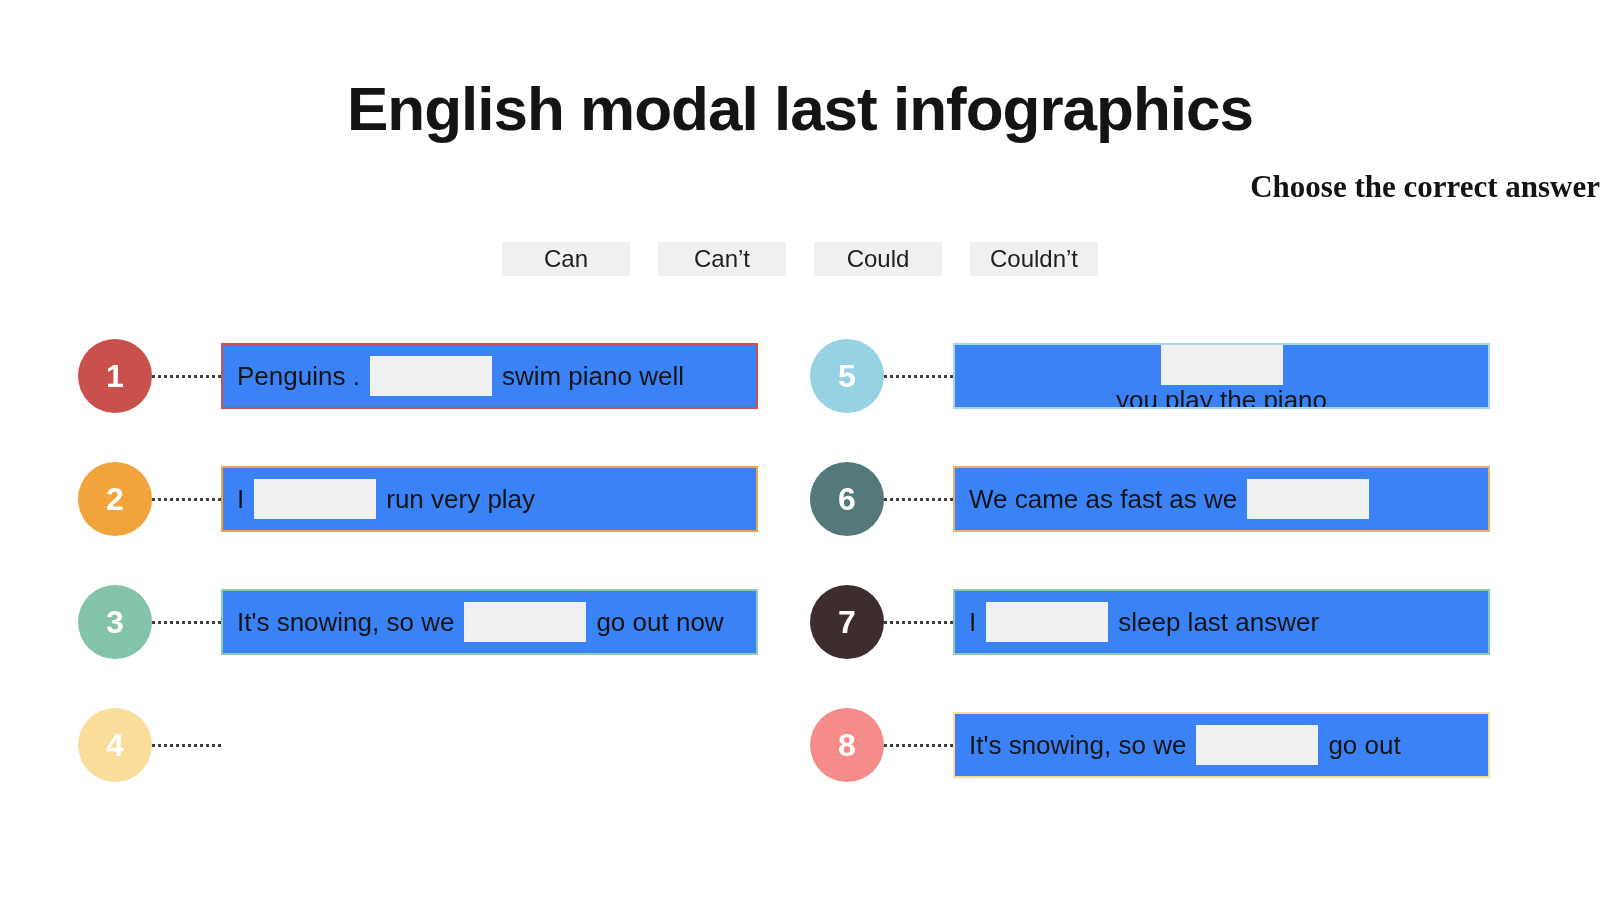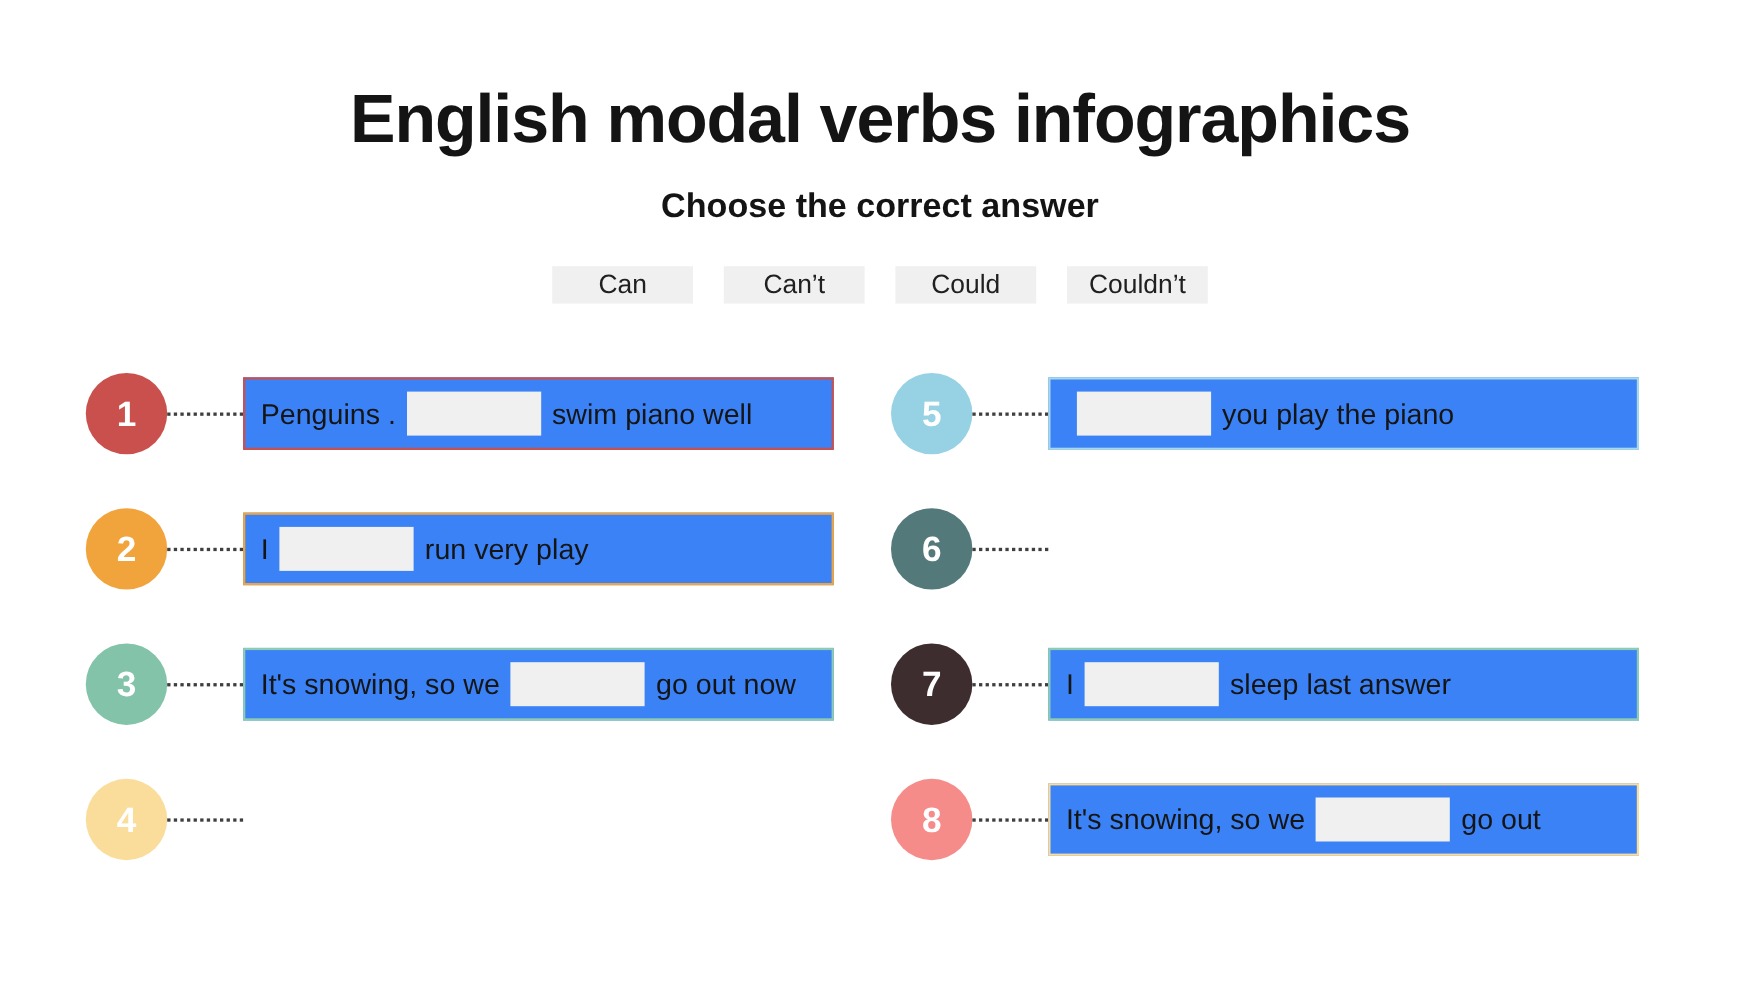--- a/index.html
+++ b/index.html
@@ -5,21 +5,21 @@
   html,body{margin:0;padding:0;background:#ffffff;}
   .page{
     width:1600px;height:900px;background:#ffffff;position:relative;overflow:hidden;
     font-family:"Liberation Sans",sans-serif;color:#111;
   }
   .title{
     margin:0;padding-top:76px;text-align:center;
     font-size:62px;font-weight:800;letter-spacing:-1px;color:#141414;line-height:1.05;
   }
   .subtitle{
-    margin:30px 0 0;text-align:center;font-size:31px;font-weight:700;color:#141414;line-height:1;
+    margin:30px 0 0;text-align:right;font-size:31px;font-weight:700;color:#141414;line-height:1;font-family:Liberation Serif, serif;
   }
   .chips{
     display:flex;justify-content:center;align-items:center;gap:28px;margin-top:40px;
   }
   .chip{
     background:#f0f0f0;height:34px;min-width:128px;padding:0 18px;box-sizing:border-box;
     display:flex;align-items:center;justify-content:center;
     font-size:24px;color:#202020;cursor:pointer;
   }
   .grid{
@@ -42,21 +42,21 @@
   }
   .seg-text{white-space:pre;}
   .blank{
     display:inline-block;flex:0 0 auto;width:122px;height:40px;margin:0 10px;background:#f0f0f0;
   }
 </style>
 </head>
 <body>
 
 <div class="page">
-  <h1 class="title">English modal verbs infographics</h1>
+  <h1 class="title">English modal last infographics</h1>
   <h2 class="subtitle">Choose the correct answer</h2>
 
   <div class="chips">
     <div class="chip">Can</div>
     <div class="chip">Can’t</div>
     <div class="chip">Could</div>
     <div class="chip">Couldn’t</div>
   </div>
 
   <div class="grid" id="grid">
@@ -87,28 +87,32 @@
           <span class="seg-text">go out now</span>
         </div>
       </div>
       <div class="item">
         <div class="badge" style="background: rgb(250, 221, 155); color: rgb(255, 255, 255);">4</div>
         <div class="connector"></div>
       </div>
       <div class="item">
         <div class="badge" style="background: rgb(150, 210, 228); color: rgb(255, 255, 255);">5</div>
         <div class="connector"></div>
-        <div class="box" style="border-color: rgb(168, 216, 232);">
+        <div class="box" style="border-color: rgb(168, 216, 232); flex-direction: column;">
           <span class="blank" style="background: rgb(240, 240, 240);"></span>
           <span class="seg-text">you play the piano</span>
         </div>
       </div>
       <div class="item">
         <div class="badge" style="background: rgb(83, 121, 123); color: rgb(255, 255, 255);">6</div>
         <div class="connector"></div>
+        <div class="box" style="border-color: rgb(231, 179, 100);">
+          <span class="seg-text">We came as fast as we</span>
+          <span class="blank" style="background: rgb(240, 240, 240);"></span>
+        </div>
       </div>
       <div class="item">
         <div class="badge" style="background: rgb(62, 45, 47); color: rgb(255, 255, 255);">7</div>
         <div class="connector"></div>
         <div class="box" style="border-color: rgb(142, 203, 180);">
           <span class="seg-text">I</span>
           <span class="blank" style="background: rgb(240, 240, 240);"></span>
           <span class="seg-text">sleep last answer</span>
         </div>
       </div>

